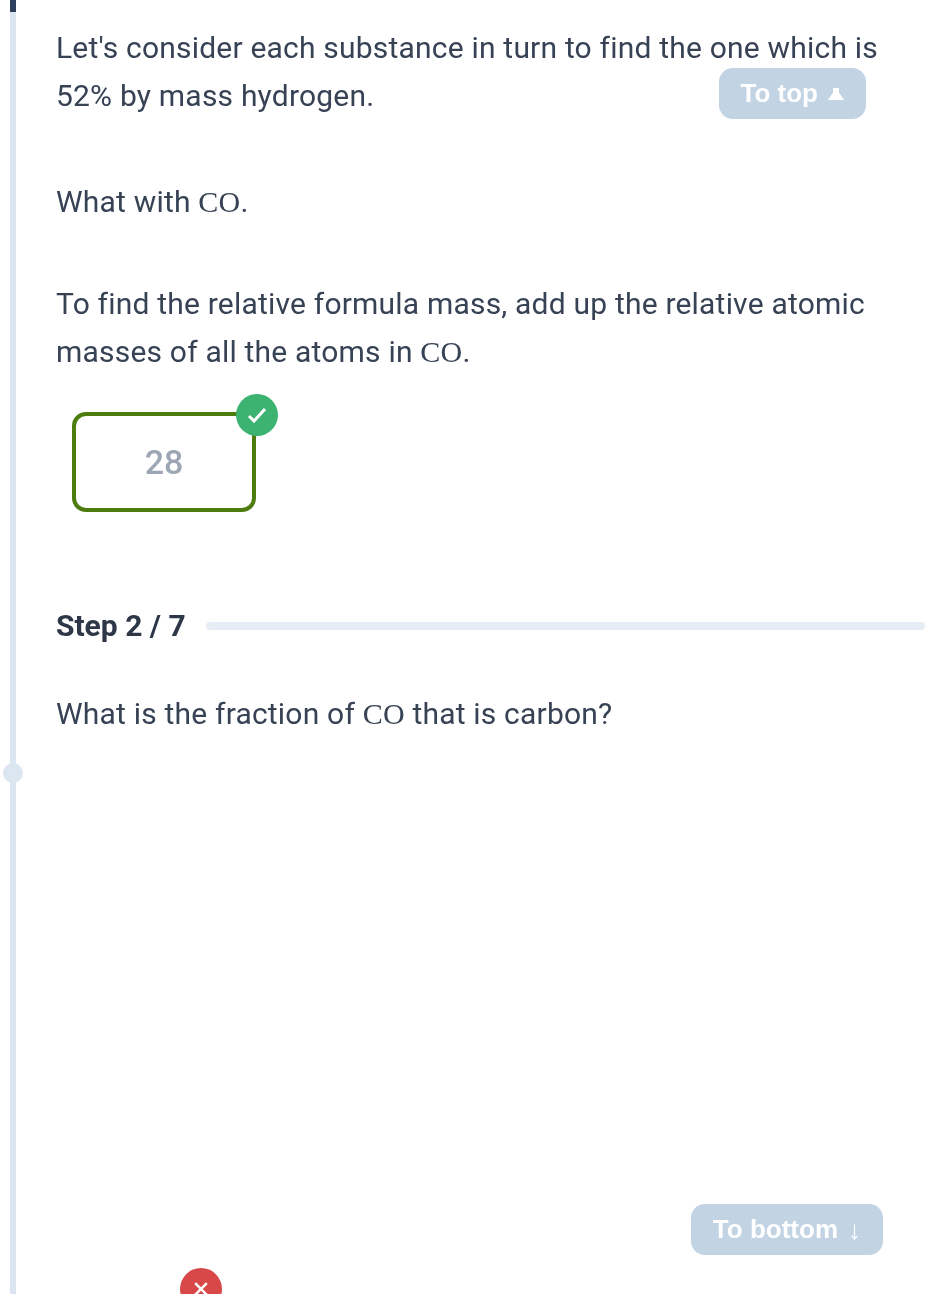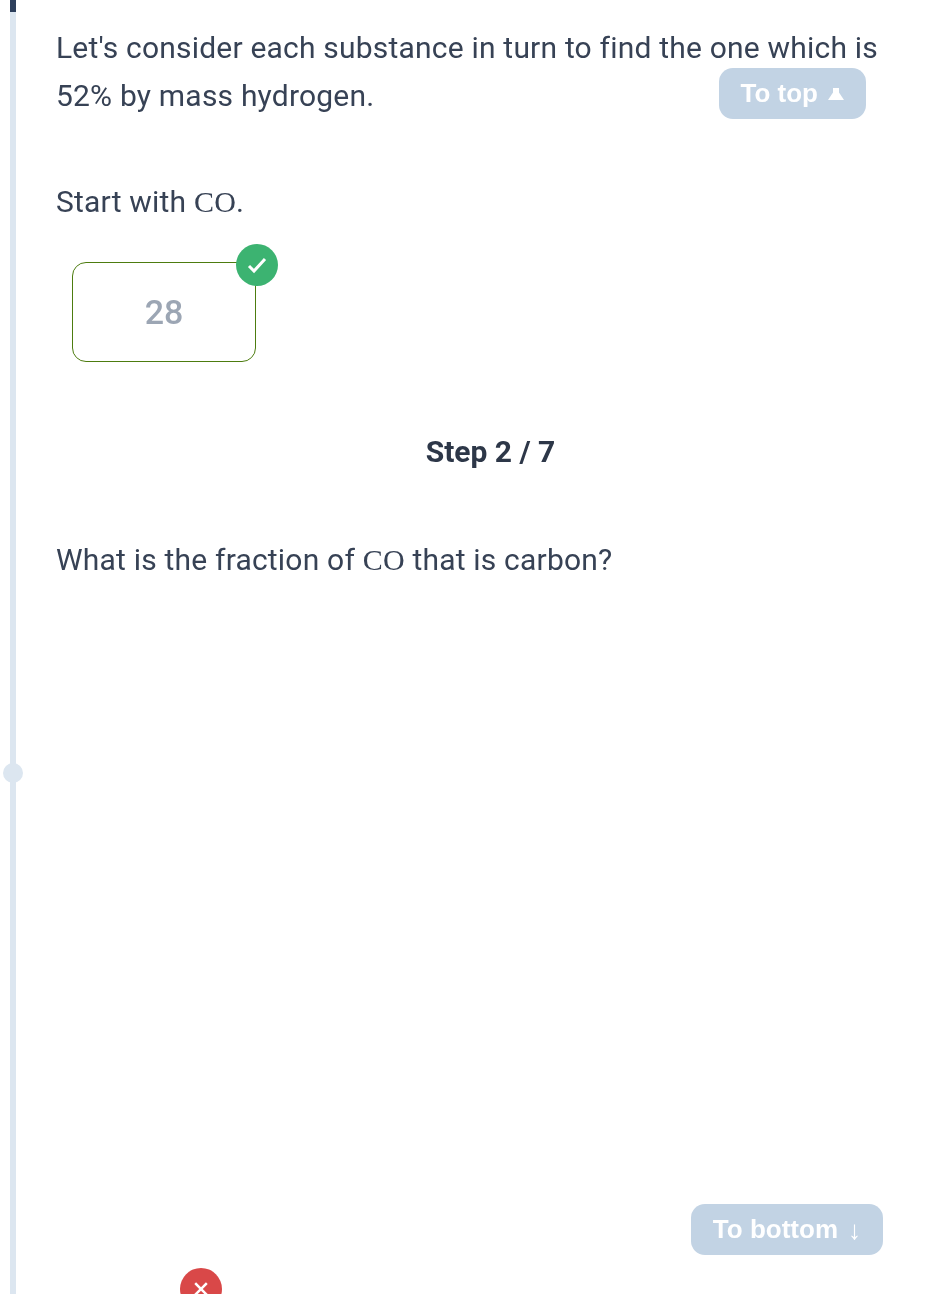--- a/index.html
+++ b/index.html
@@ -114,21 +114,21 @@
     font-size: 26px;
     line-height: 1;
   }
   .answer-box-wrap {
     position: relative;
     margin-top: 36px;
   }
   .answer-box {
     width: 184px;
     height: 100px;
-    border: 1px solid #4d7c0f;
+    border: 4px solid #4d7c0f;
     border-radius: 14px;
     display: flex;
     align-items: center;
     justify-content: center;
     font-size: 34px;
     color: #9ca6b4;
     font-weight: 500;
     margin-left: 16px;
   }
   .check-badge {
@@ -146,23 +146,22 @@
   .check-badge svg {
     width: 24px;
     height: 24px;
     stroke: #ffffff;
     stroke-width: 3;
     fill: none;
   }
   .step-row {
     display: flex;
     align-items: center;
-    margin-top: 72px;
+    margin-top: 96px;
     gap: 20px;
-    flex-direction: column;
   }
   .step-label {
     font-size: 30px;
     font-weight: 700;
     color: #2d3748;
   }
   .step-divider {
     flex: 1;
     height: 8px;
     background: #e6edf4;
@@ -237,23 +236,26 @@
 <button class="to-bottom-btn">
   <span>To bottom</span>
   <span class="arrow-down">↓</span>
 </button>
 
 <div class="content">
 
   <p class="para para-first">Let's consider each substance in turn to find the one which is 52% by mass hydrogen.</p>
 
   <p class="para" style="margin-top:58px;">
-    <span>Start with </span><span class="serif">CO</span><span>.</span>
+    <span>What with </span><span class="serif">CO</span><span>.</span>
   </p>
 
+  <p class="para" style="margin-top:54px;">
+    <span>To find the relative formula mass, add up the relative atomic masses of all the atoms in </span><span class="serif">CO</span><span>.</span>
+  </p>
 
 
   <div class="answer-box-wrap">
     <div class="answer-box">
       <span>28</span>
     </div>
     <div class="check-badge">
       <svg viewBox="0 0 24 24">
           <polyline points="4,13 9,18 20,6"></polyline>
         </svg>

